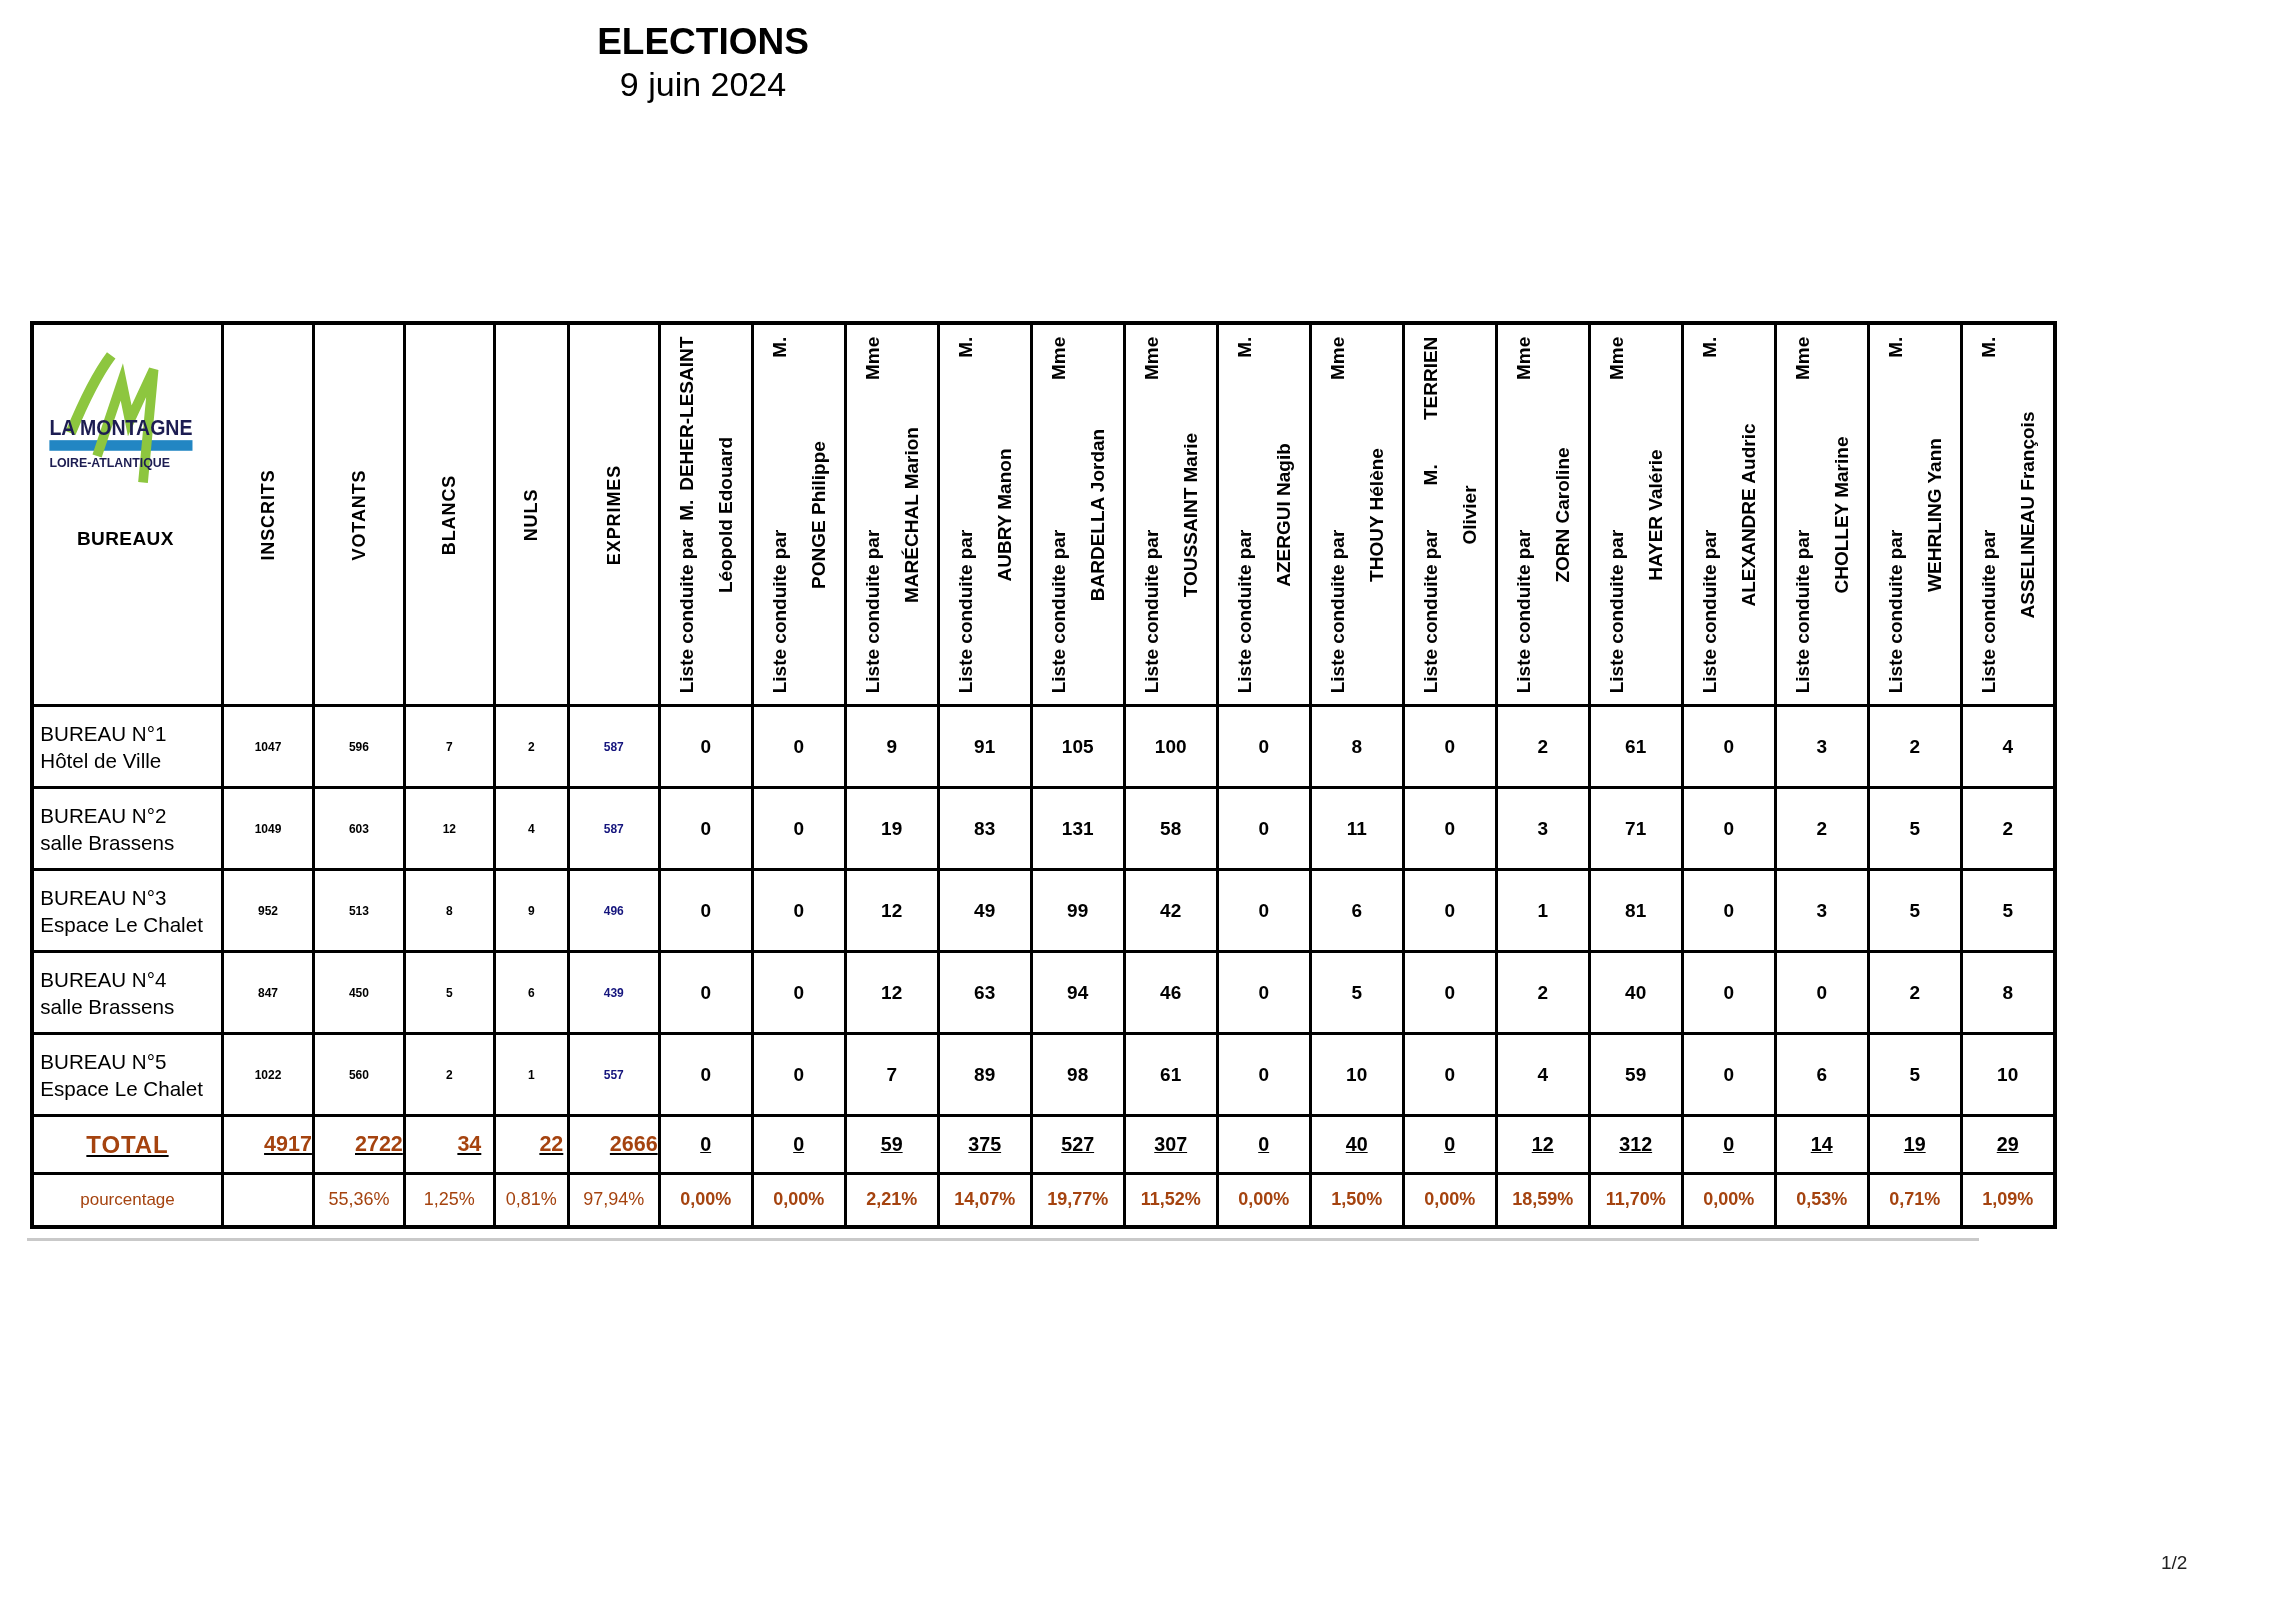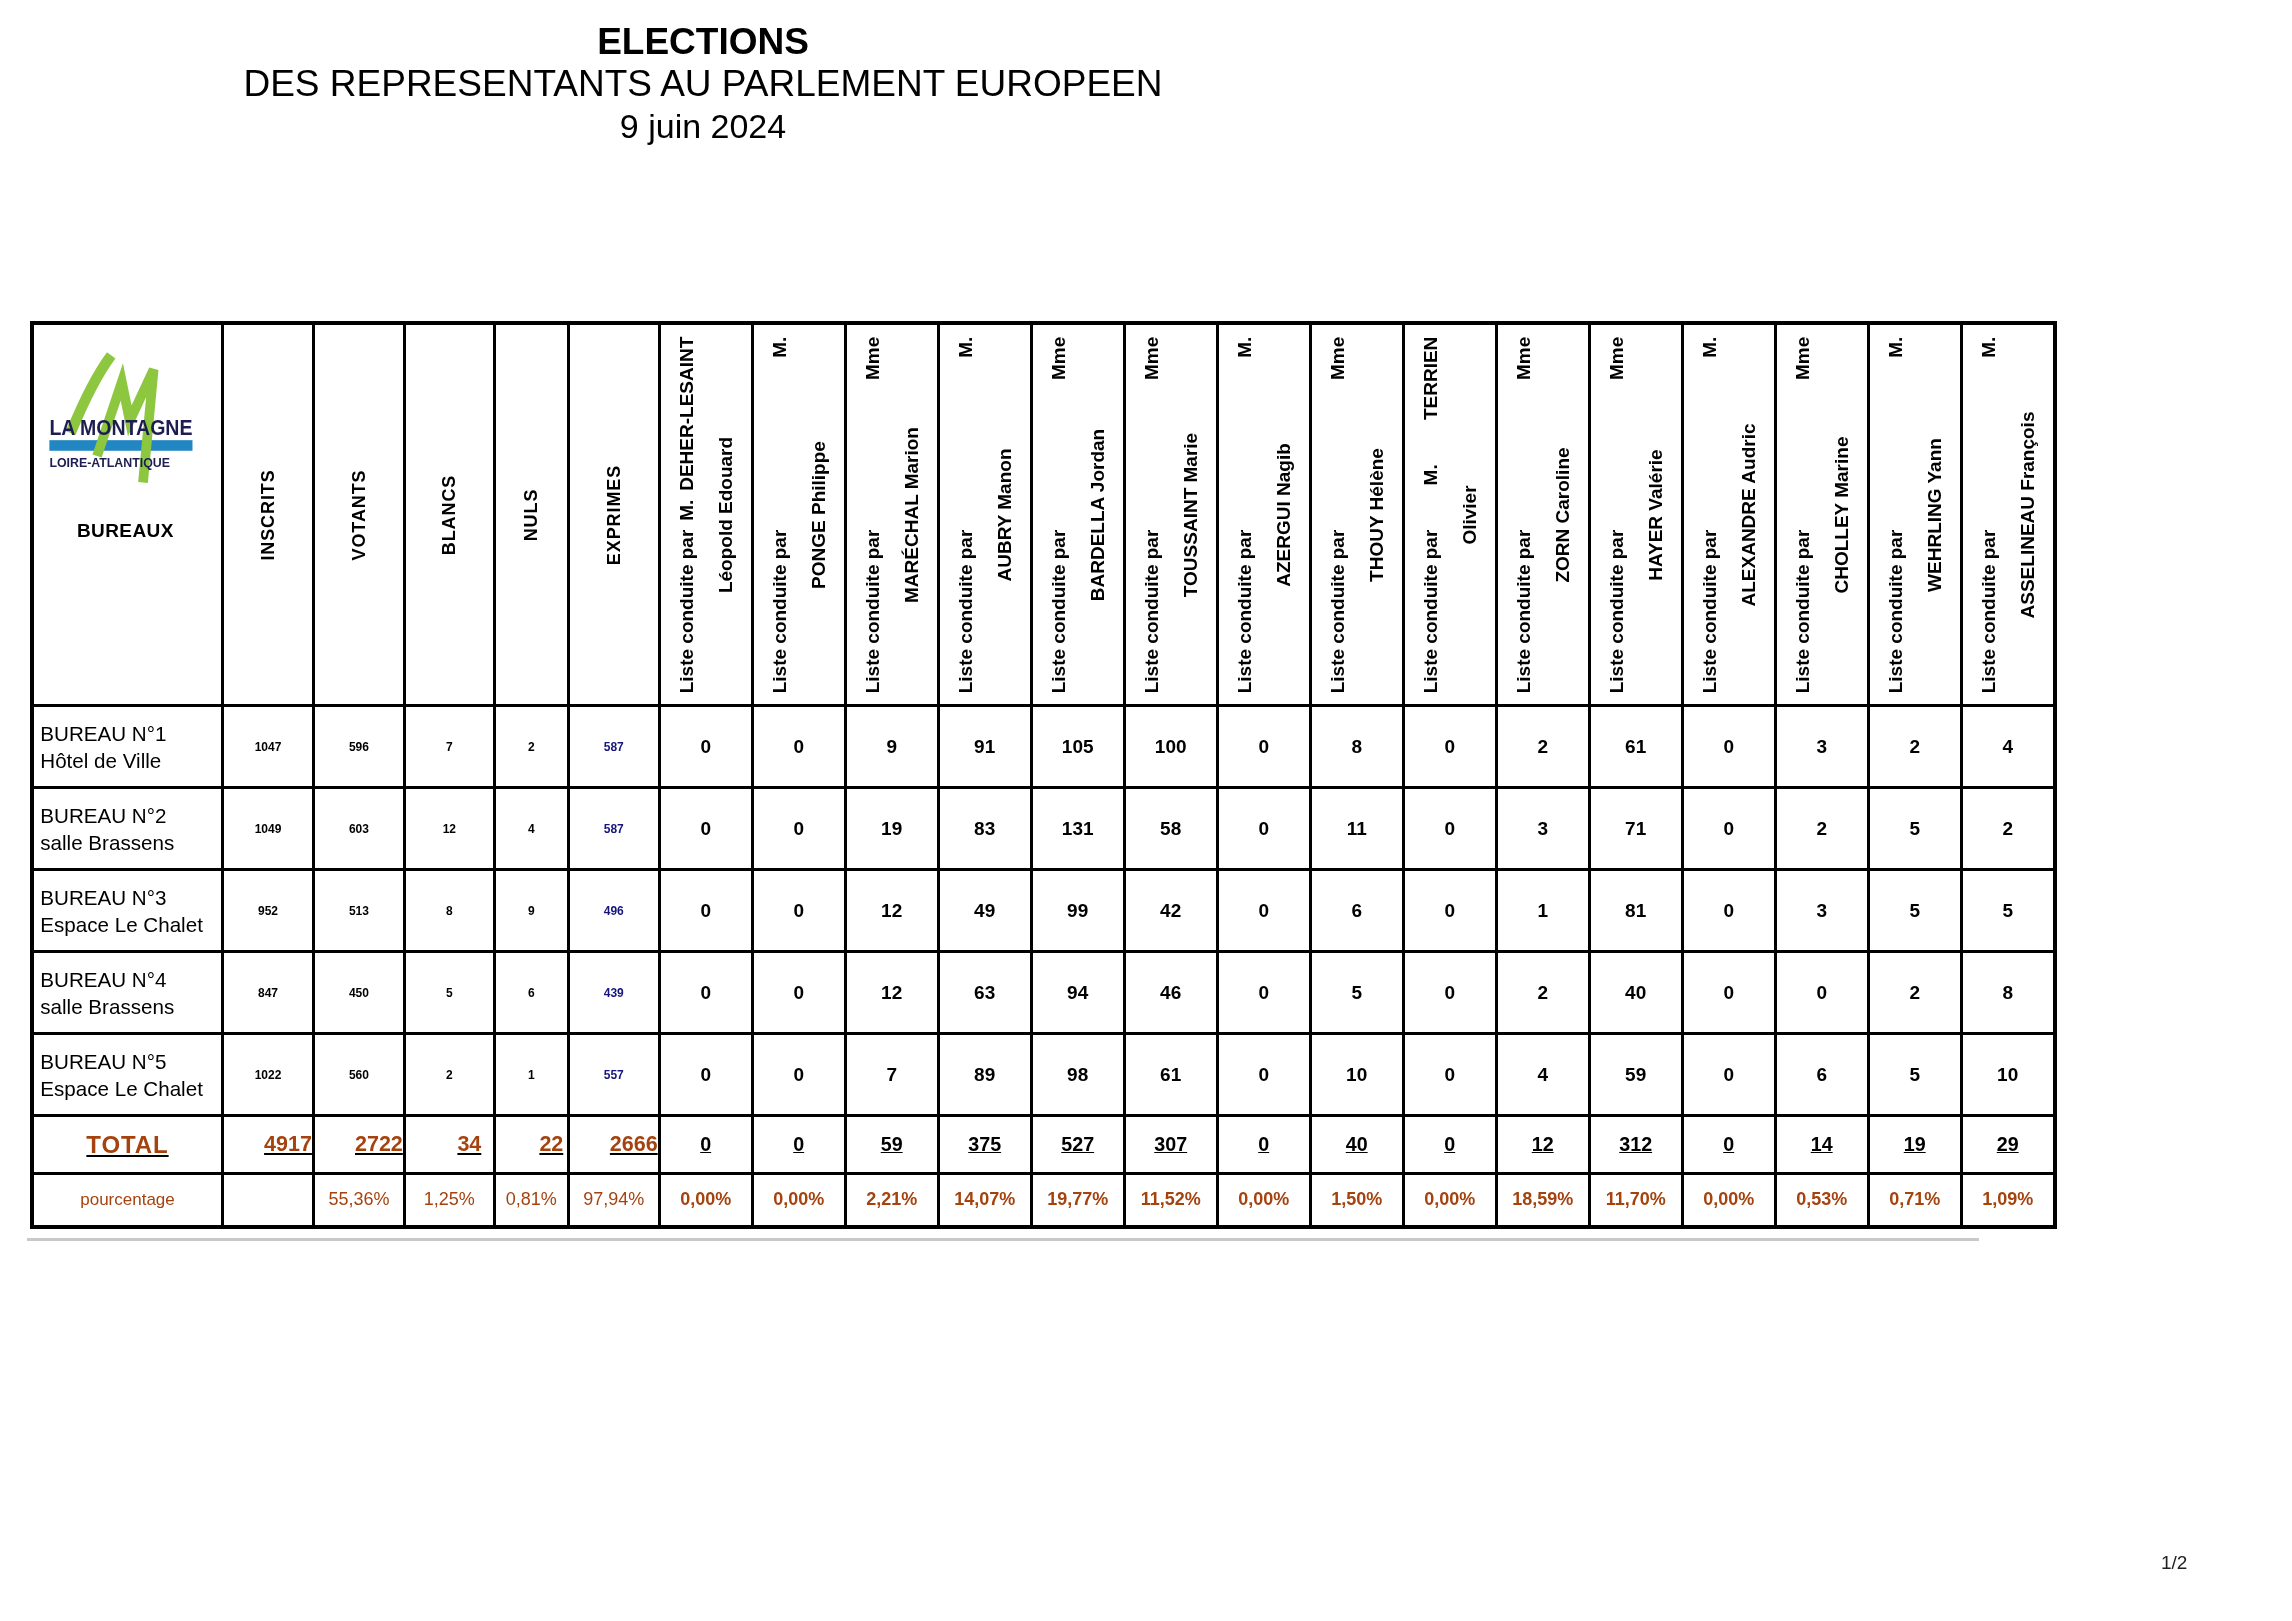--- a/index.html
+++ b/index.html
@@ -32,21 +32,21 @@
   .rot-stat{text-align:center;font-weight:bold;font-size:18px;letter-spacing:0.9px;}
   .rot-list{display:flex;flex-direction:column;justify-content:center;}
   .hline1{display:flex;justify-content:space-between;align-items:baseline;
           font-weight:bold;font-size:19px;line-height:39px;padding:0 2.7px;white-space:nowrap;}
   .hline2{text-align:center;font-weight:bold;font-size:19px;line-height:39px;white-space:nowrap;}
 
   
   .corner{vertical-align:top;}
   .corner-inner{display:flex;flex-direction:column;align-items:center;height:100%;}
   .logo{margin-top:18px;width:170px;height:159px;}
-  .corner-label{align-self:flex-start;margin-left:43px;margin-top:18px;
+  .corner-label{align-self:flex-start;margin-left:43px;margin-top:26px;
                 font-weight:bold;font-size:19px;letter-spacing:0.4px;}
 
   
   tr.data-row{height:82px;}
   tr.total-row{height:58px;text-decoration:underline;}
   tr.pct-row{height:53px;}
   td{text-align:center;vertical-align:middle;}
   .bureau-cell{text-align:left;padding-left:6.3px;font-size:20.6px;line-height:27px;font-weight:normal;}
   .stat-val{font-weight:bold;font-size:12px;}
   .exprimes-val{color:var(--exprimes-value,#15157d);}
@@ -67,21 +67,20 @@
   
   .green-stroke{stroke:var(--logo-green,#8dc63f);fill:none;}
   .logo-bar{fill:var(--logo-bar-blue,#2286c3);}
   .logo-text{fill:var(--logo-navy,#1d1d52);font-family:"Liberation Sans","DejaVu Sans",sans-serif;font-weight:bold;}
 </style>
 </head>
 <body>
 
 <div class="title-block">
   <div class="title-l1">ELECTIONS</div>
-  <div class="title-l2">DES REPRESENTANTS AU PARLEMENT EUROPEEN</div>
   <div class="title-l3">9 juin 2024</div>
 </div>
 
 <div class="tbl-wrap">
   <table>
     <thead>
       <tr id="header-row">
         <th class="corner w-bureau">
           <div class="corner-inner">
             <svg class="logo" viewBox="0 0 190 180">

